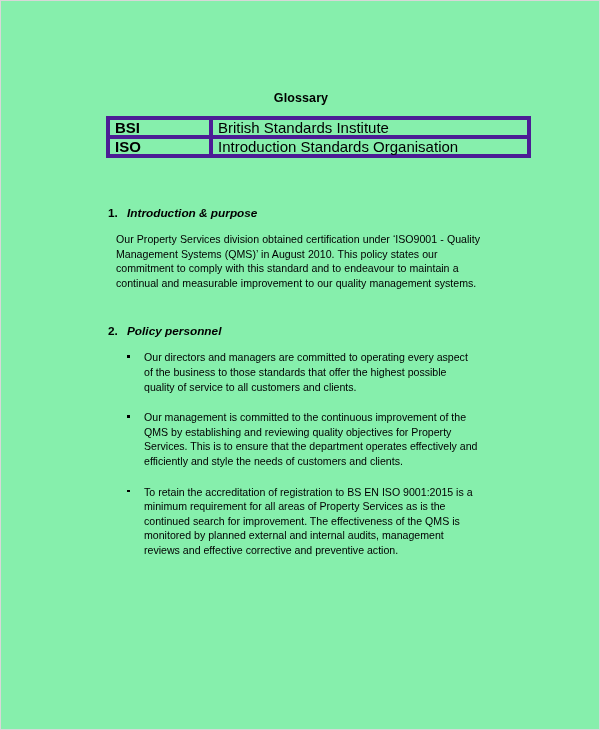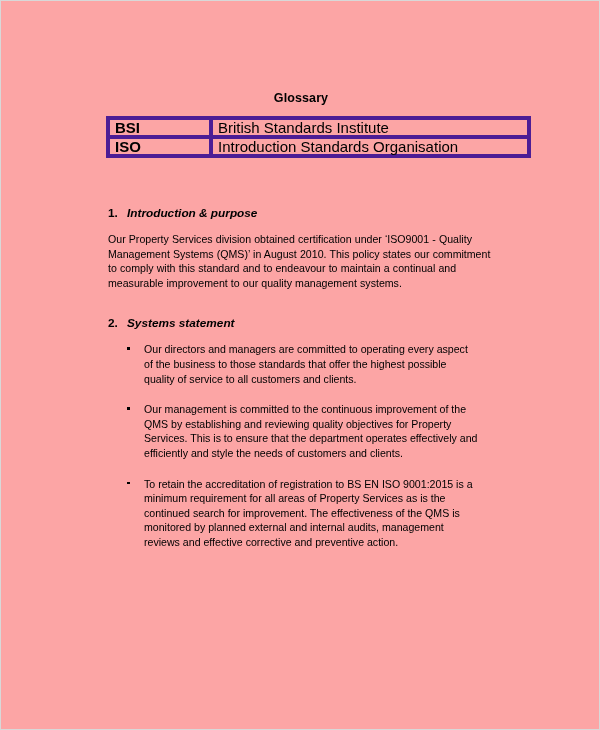--- a/index.html
+++ b/index.html
@@ -9,21 +9,21 @@
     background: #ffffff;
   }
   body {
     font-family: "Liberation Sans", sans-serif;
     color: #000000;
   }
   .page {
     position: relative;
     width: 600px;
     height: 730px;
-    background: #fca5a5;
+    background: #86efac;
     border: 1px solid #d8d8d8;
     box-sizing: border-box;
     overflow: hidden;
   }
 
   
   .doc-title {
     position: absolute;
     left: 0;
     top: 90px;
@@ -83,21 +83,21 @@
     width: 19px;
     flex: 0 0 19px;
   }
   .section-title {
     display: inline-block;
     font-style: italic;
   }
   .para {
     font-size: 10.6px;
     line-height: 14.6px;
-    margin: 0;
+    margin: 8px;
     text-align: left;
     word-spacing: 0.2px;
   }
   .section-gap {
     height: 26px;
   }
 
   
   .bullets {
     margin: 0;
@@ -154,21 +154,21 @@
         <span class="section-title">Introduction &amp; purpose</span>
       </div>
       <p class="para">Our Property Services division obtained certification under ‘ISO9001 - Quality Management Systems (QMS)’ in August 2010.  This policy states our commitment to comply with this standard and to endeavour to maintain a continual and measurable improvement to our quality management systems.</p>
     </div>
 
     <div class="section-gap"></div>
 
     <div class="section">
       <div class="section-heading">
         <span class="section-num">2.</span>
-        <span class="section-title">Systems statement</span>
+        <span class="section-title">Policy personnel</span>
       </div>
       <ul class="bullets">
         <li class="bullet-item">
           <span class="bullet-marker"></span>
           <span class="bullet-text">Our directors and managers are committed to operating every aspect of the business to those standards that offer the highest possible quality of service to all customers and clients.</span>
         </li>
         <li class="bullet-item">
           <span class="bullet-marker"></span>
           <span class="bullet-text">Our management is committed to the continuous improvement of the QMS by establishing and reviewing quality objectives for Property Services. This is to ensure that the department operates effectively and efficiently and style the needs of customers and clients.</span>
         </li>

